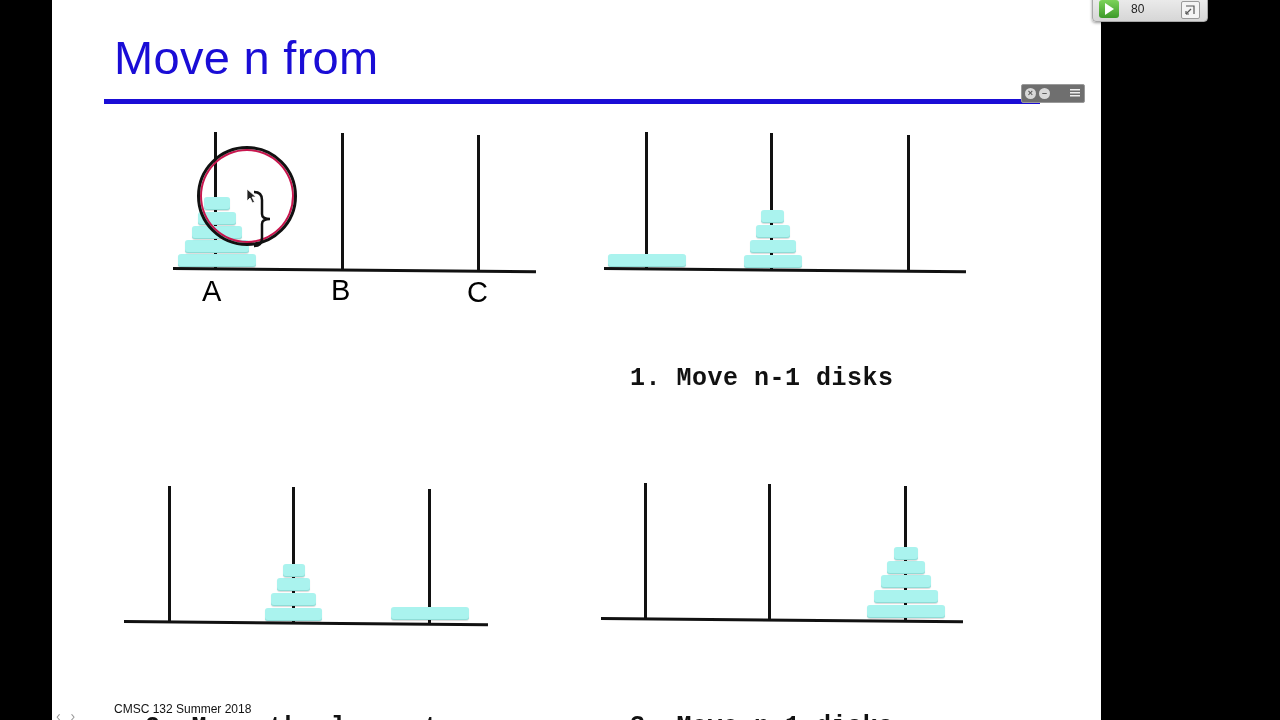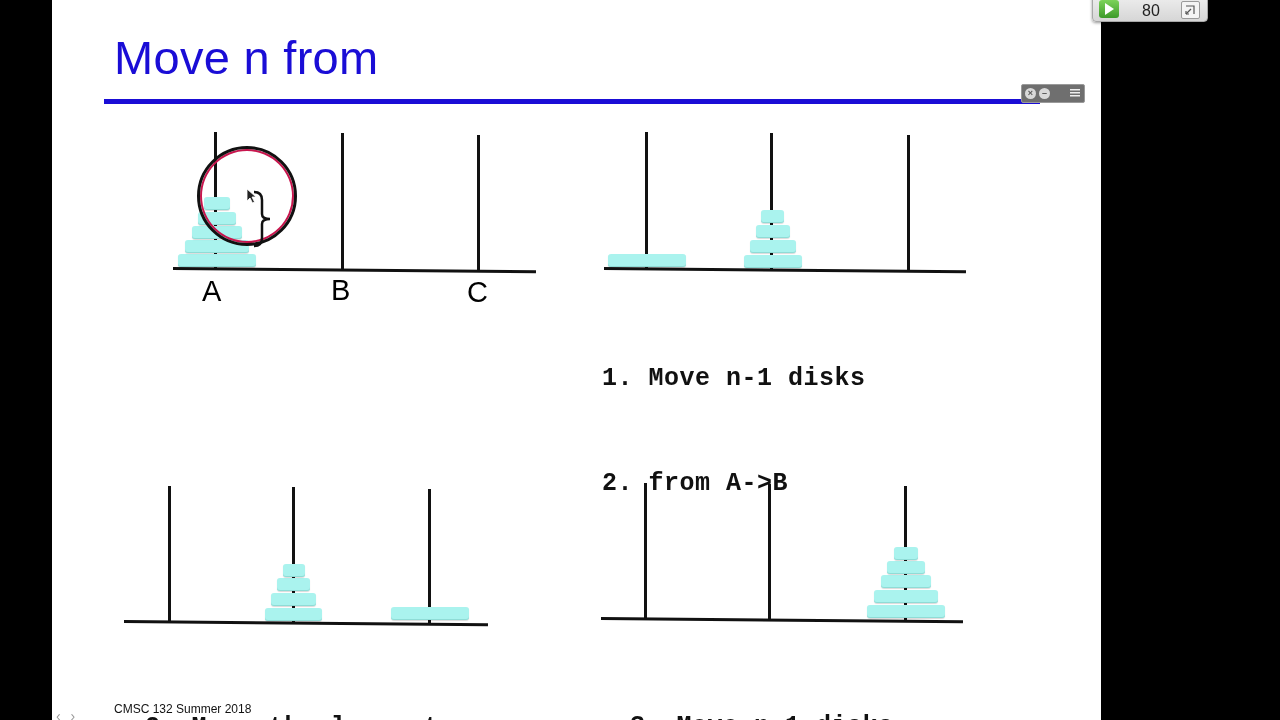--- a/index.html
+++ b/index.html
@@ -15,21 +15,21 @@
   #footer-left { position:absolute; left:114px; top:703px; font-size:12px; color:#111; line-height:1; }
   #footer-right { position:absolute; left:1011px; top:744px; font-size:16px; color:#111; line-height:1; }
   #highlight-circle { position:absolute; left:197px; top:146px; width:94px; height:94px; border:3px solid #111; border-radius:50%; box-shadow: inset 0 0 0 2px #c8164e; }
   #brace { position:absolute; left:252px; top:190px; width:20px; height:58px; }
   #cursor { position:absolute; left:246px; top:188px; width:12px; height:16px; }
   #mini-toolbar { position:absolute; left:1021px; top:84px; width:62px; height:17px; background:#6f6f6f; border:1px solid #9a9a9a; border-radius:2px; }
   .tb-btn { position:absolute; top:3px; width:11px; height:11px; border-radius:50%; background:#d9d9d9; font-size:9px; line-height:11px; text-align:center; color:#555; font-weight:bold; }
   #menu-icon { position:absolute; right:4px; top:3px; width:10px; height:11px; }
   #player { position:absolute; left:1092px; top:-6px; width:114px; height:26px; background:linear-gradient(#efefef,#d6d6d6); border:1px solid #a8a8a8; border-radius:4px; box-shadow:0 1px 3px rgba(0,0,0,0.4); }
   #play-btn { position:absolute; left:6px; top:5px; width:20px; height:18px; background:linear-gradient(#7cd35a,#3d9a2a); border-radius:3px; }
-  #zoom-value { position:absolute; left:49px; top:7px; font-size:16px; color:#222; }
+  #zoom-value { position:absolute; left:38px; top:7px; font-size:12px; color:#222; }
   #resize-btn { position:absolute; left:88px; top:6px; width:17px; height:16px; background:#f4f4f4; border:1px solid #9a9a9a; border-radius:2px; }
   #corner-mark { position:absolute; left:56px; top:708px; font-size:14px; color:#999; letter-spacing:3px; }
 </style>
 </head>
 <body>
 
 <div id="slide"></div>
 
 <div id="title">Move n from</div>
 <div id="title-rule"></div>
@@ -60,23 +60,22 @@
 <div>
   <div class="base" style="left:604px; top:267px; width:362px; transform:rotate(0.5deg);"></div>
   <div class="pole" style="left:645px; top:132px; height:136px;"></div>
   <div class="pole" style="left:770px; top:133px; height:136px;"></div>
   <div class="pole" style="left:907px; top:135px; height:135px;"></div>
   <div class="disk" style="left:608px; top:254px; width:78px;"></div>
   <div class="disk" style="left:744px; top:255px; width:58px;"></div>
   <div class="disk" style="left:750px; top:240px; width:46px;"></div>
   <div class="disk" style="left:756px; top:225px; width:34px;"></div>
   <div class="disk" style="left:761px; top:210px; width:23px;"></div>
-  <div class="step" style="left:602px; top:291px;">
+  <div class="step" style="left:630px; top:291px;">
     <div>1. Move n-1 disks</div>
-    <div>2. from A-&gt;B</div>
   </div>
 </div>
 
 <div>
   <div class="base" style="left:124px; top:620px; width:364px; transform:rotate(0.5deg);"></div>
   <div class="pole" style="left:168px; top:486px; height:136px;"></div>
   <div class="pole" style="left:292px; top:487px; height:136px;"></div>
   <div class="pole" style="left:428px; top:489px; height:135px;"></div>
   <div class="disk" style="left:265px; top:608px; width:57px;"></div>
   <div class="disk" style="left:271px; top:593px; width:45px;"></div>

